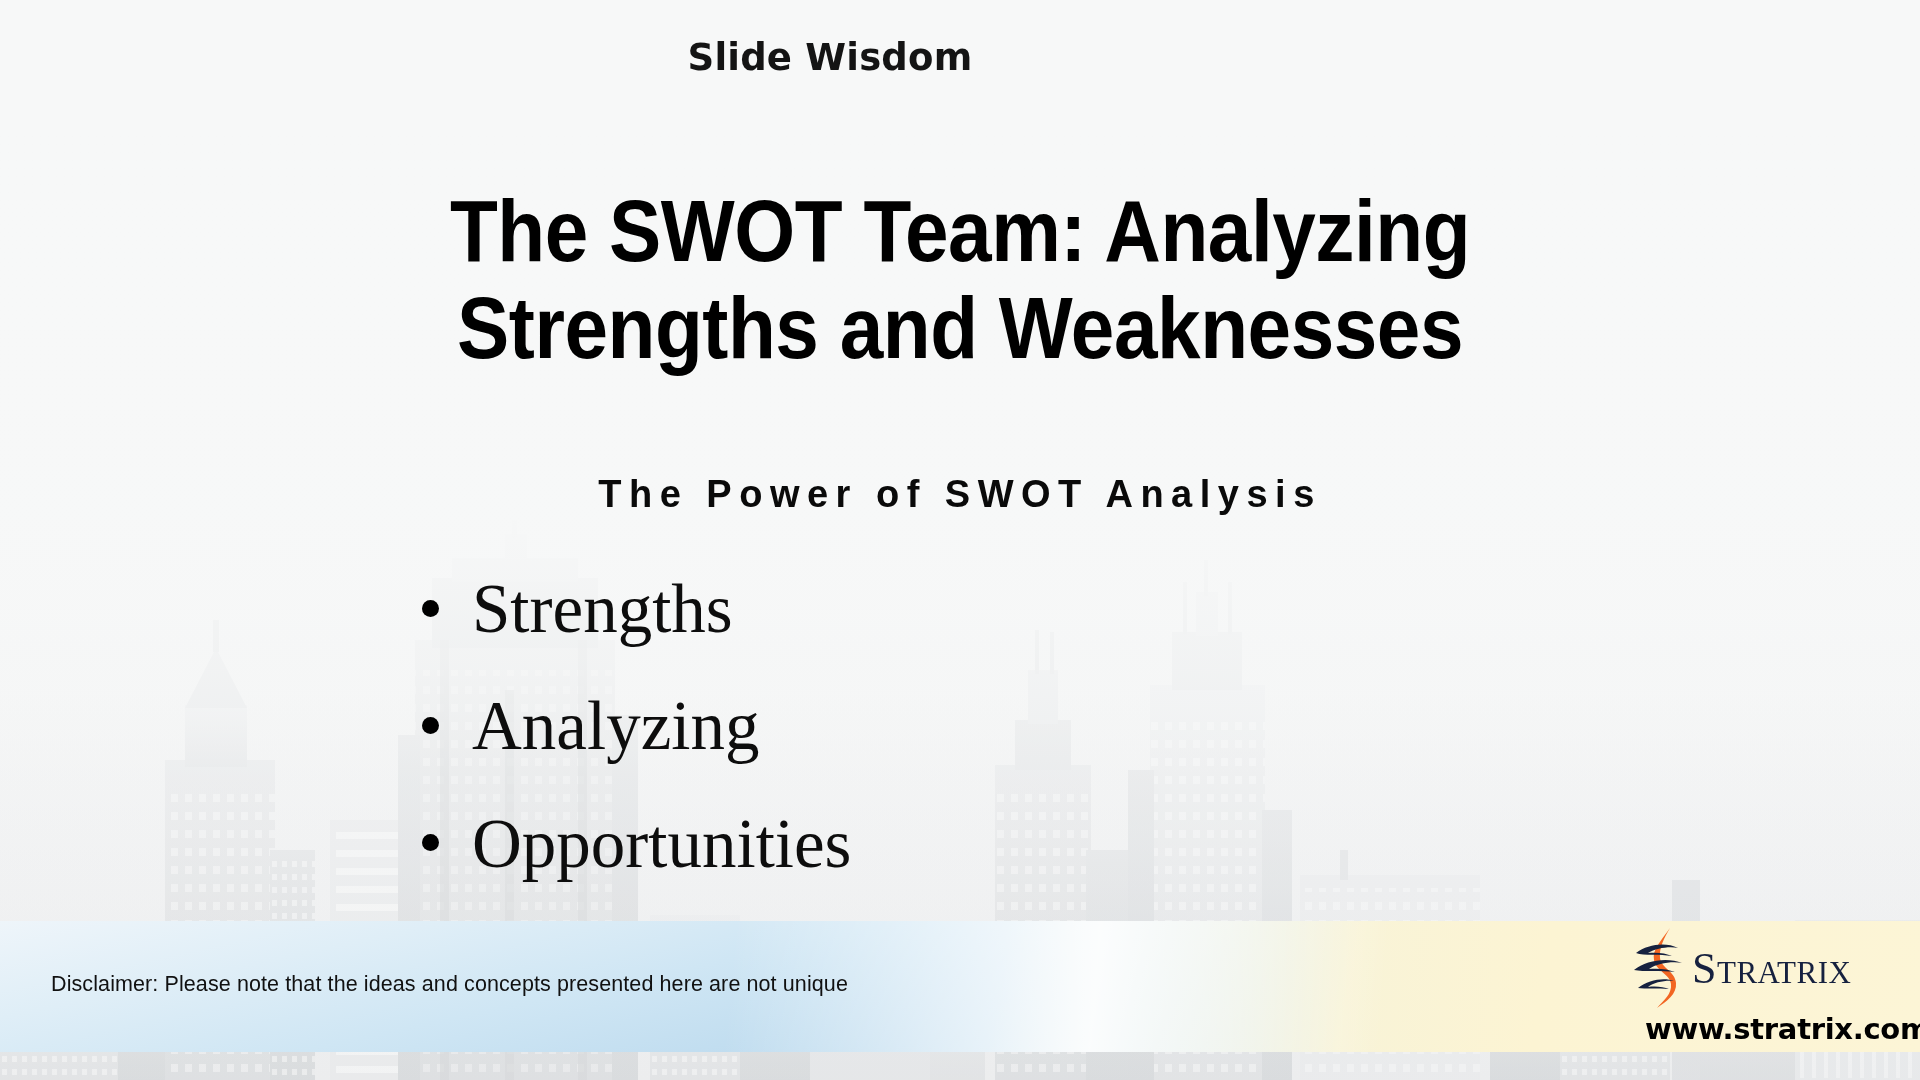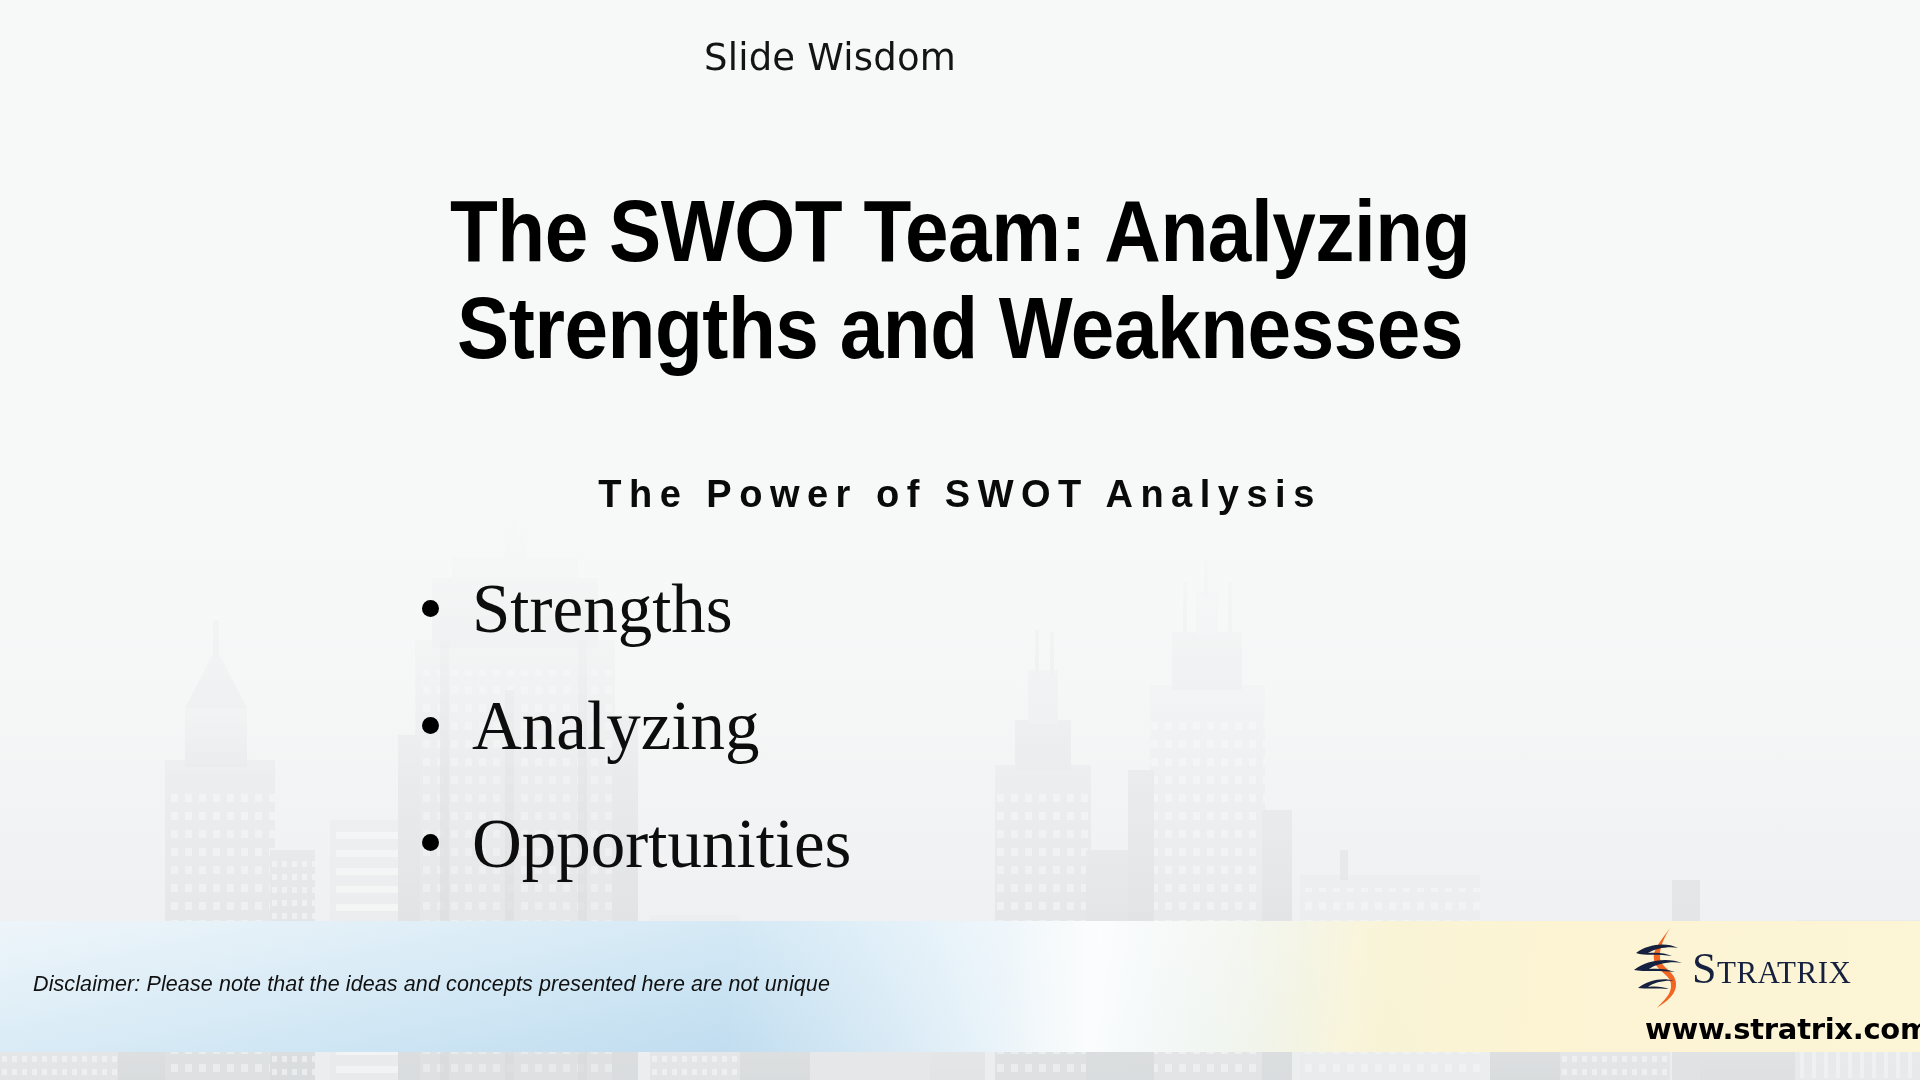--- a/index.html
+++ b/index.html
@@ -42,21 +42,21 @@
 
   
   .content {
     position:absolute; left:0; top:0; width:1920px; height:1080px;
   }
 
   .eyebrow {
     position:absolute; top:36px; left:0; width:1660px;
     text-align:center;
     font-size:37px;
-    font-weight:400;
+    font-weight:700;
     letter-spacing:0.2px;
     color:#141414;
     font-family:"DejaVu Sans", sans-serif;
   }
 
   .title {
     position:absolute; top:182px; left:200px; width:1520px;
     text-align:center;
     font-family:"Liberation Sans Narrow", "Liberation Sans", sans-serif;
     font-weight:700;
@@ -125,24 +125,23 @@
     background:linear-gradient(95deg,
       rgba(255,255,255,0) 38%,
       rgba(255,255,255,0.55) 49%,
       rgba(255,255,255,0.92) 57%,
       rgba(255,255,255,0.55) 64%,
       rgba(255,255,255,0) 72%);
     pointer-events:none;
   }
 
   .disclaimer {
-    position:absolute; left:33px; top:970px; width:1000px;
+    position:absolute; left:51px; top:970px; width:1000px;
     z-index:5;
     font-family:"Liberation Sans", sans-serif;
-    font-style:italic;
     font-size:21.5px;
     line-height:1.38;
     color:#111;
     letter-spacing:0.1px;
   }
 
   
   .logo {
     position:absolute; left:1630px; top:928px; width:275px; height:125px;
     z-index:5;

